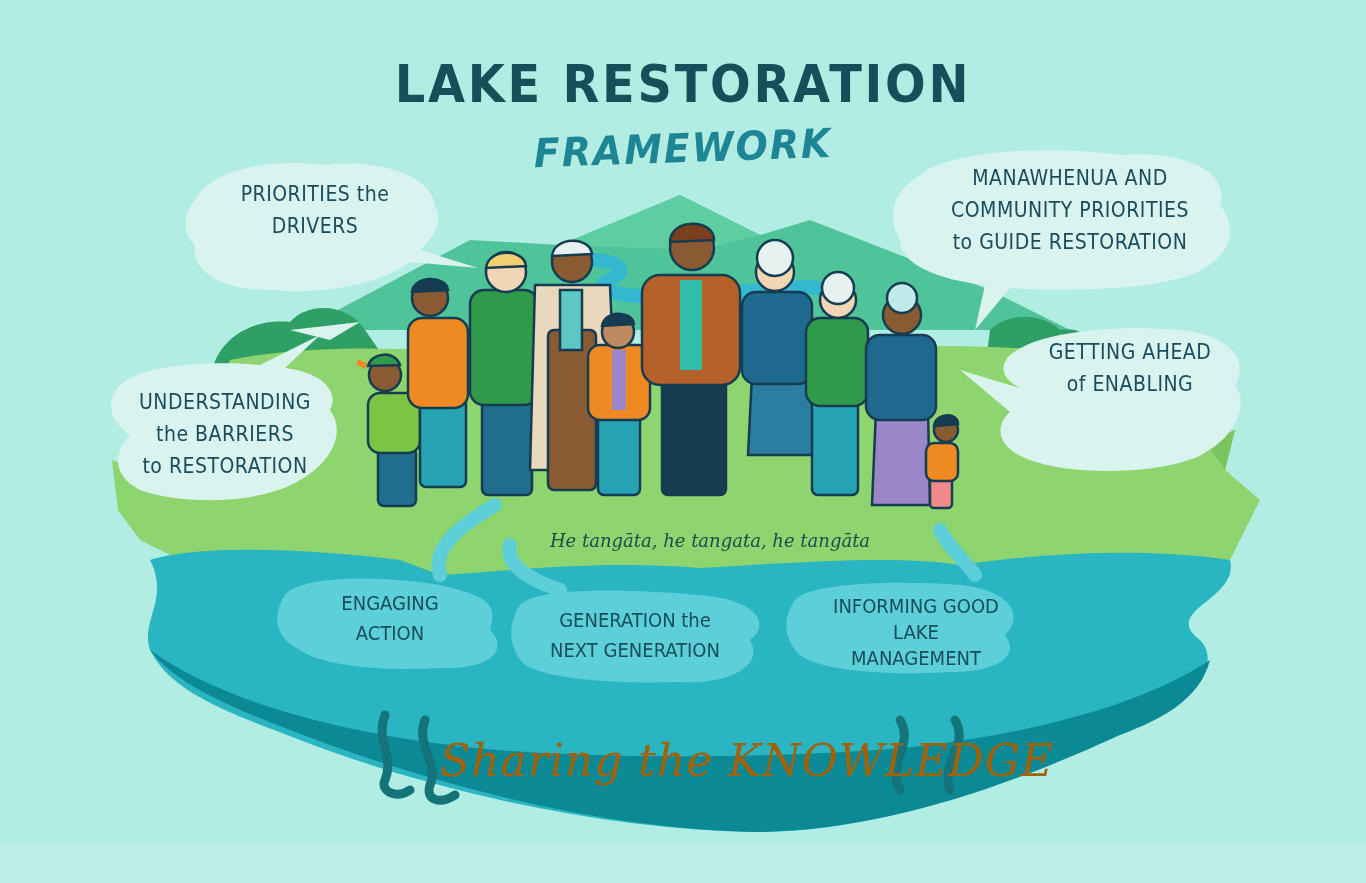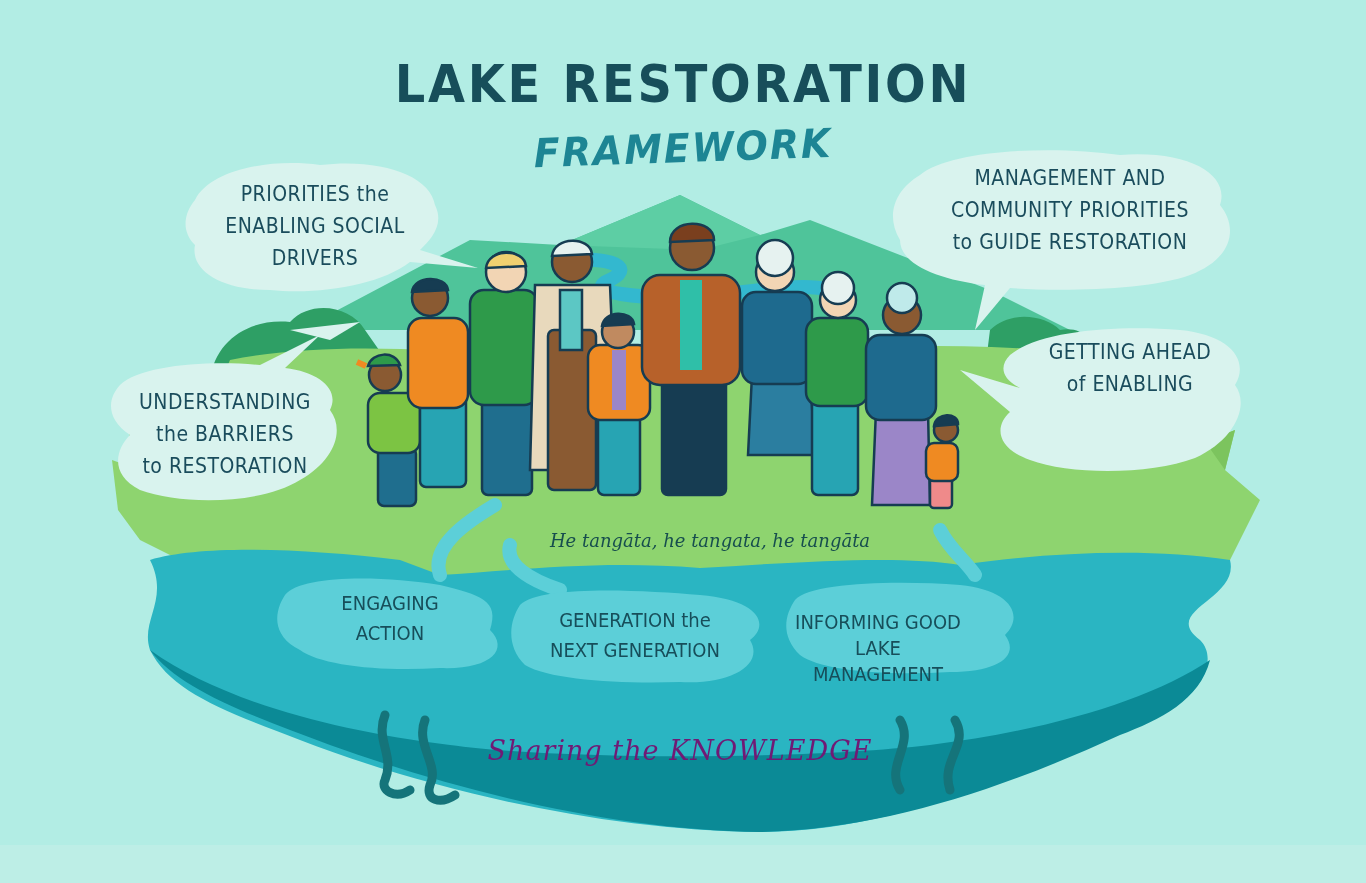--- a/index.html
+++ b/index.html
@@ -43,22 +43,22 @@
     color: #174e4e; white-space: nowrap;
   }
   .lake-text {
     position: absolute; text-align: center; color: #174e5a;
     font-family: "DejaVu Sans Condensed", "DejaVu Sans", sans-serif;
     font-size: 20px; line-height: 30px;
   }
   .lake-text span { display: block; white-space: nowrap; }
   .footer-script {
     position: absolute; left: 440px; width: 480px; top: 735px; text-align: center;
-    font-family: "DejaVu Serif", serif; font-style: italic; font-size: 27px;
-    color: #701a75; white-space: nowrap; letter-spacing: 1px;
+    font-family: "DejaVu Serif", serif; font-style: italic; font-size: 44px;
+    color: #a16207; white-space: nowrap; letter-spacing: 1px;
   }
 </style>
 </head>
 <body>
 
 <div class="stage">
   <div class="bg-bottom"></div>
 
   <svg class="scene" width="1366" height="883" viewBox="0 0 1366 883">
 
@@ -184,26 +184,25 @@
         <path d="M934 426 C936 412 958 412 958 424 Z" fill="#163c52"></path>
       </g>
     </g>
   </svg>
 
   <div class="title-main">LAKE RESTORATION</div>
   <div class="title-sub">FRAMEWORK</div>
 
   <div class="bubble-text" style="left:200px; width:230px; top:178px;">
     <span>PRIORITIES the</span>
-    <span>ENABLING SOCIAL</span>
     <span>DRIVERS</span>
   </div>
 
   <div class="bubble-text" style="left:930px; width:280px; top:162px;">
-    <span>MANAGEMENT AND</span>
+    <span>MANAWHENUA AND</span>
     <span>COMMUNITY PRIORITIES</span>
     <span>to GUIDE RESTORATION</span>
   </div>
 
   <div class="bubble-text" style="left:130px; width:190px; top:386px;">
     <span>UNDERSTANDING</span>
     <span>the BARRIERS</span>
     <span>to RESTORATION</span>
   </div>
 
@@ -215,20 +214,20 @@
   <div class="motto">He tangāta, he tangata, he tangāta</div>
 
   <div class="lake-text" style="left:300px; width:180px; top:588px;">
     <span>ENGAGING</span>
     <span>ACTION</span>
   </div>
   <div class="lake-text" style="left:530px; width:210px; top:605px;">
     <span>GENERATION the</span>
     <span>NEXT GENERATION</span>
   </div>
-  <div class="lake-text" style="left:778px; width:200px; top:593px; line-height:26px;margin-top:16px;">
+  <div class="lake-text" style="left:816px; width:200px; top:593px; line-height:26px;">
     <span>INFORMING GOOD</span>
     <span>LAKE</span>
     <span>MANAGEMENT</span>
   </div>
 
   <div class="footer-script">Sharing the KNOWLEDGE</div>
 </div>
 
 </body></html>

